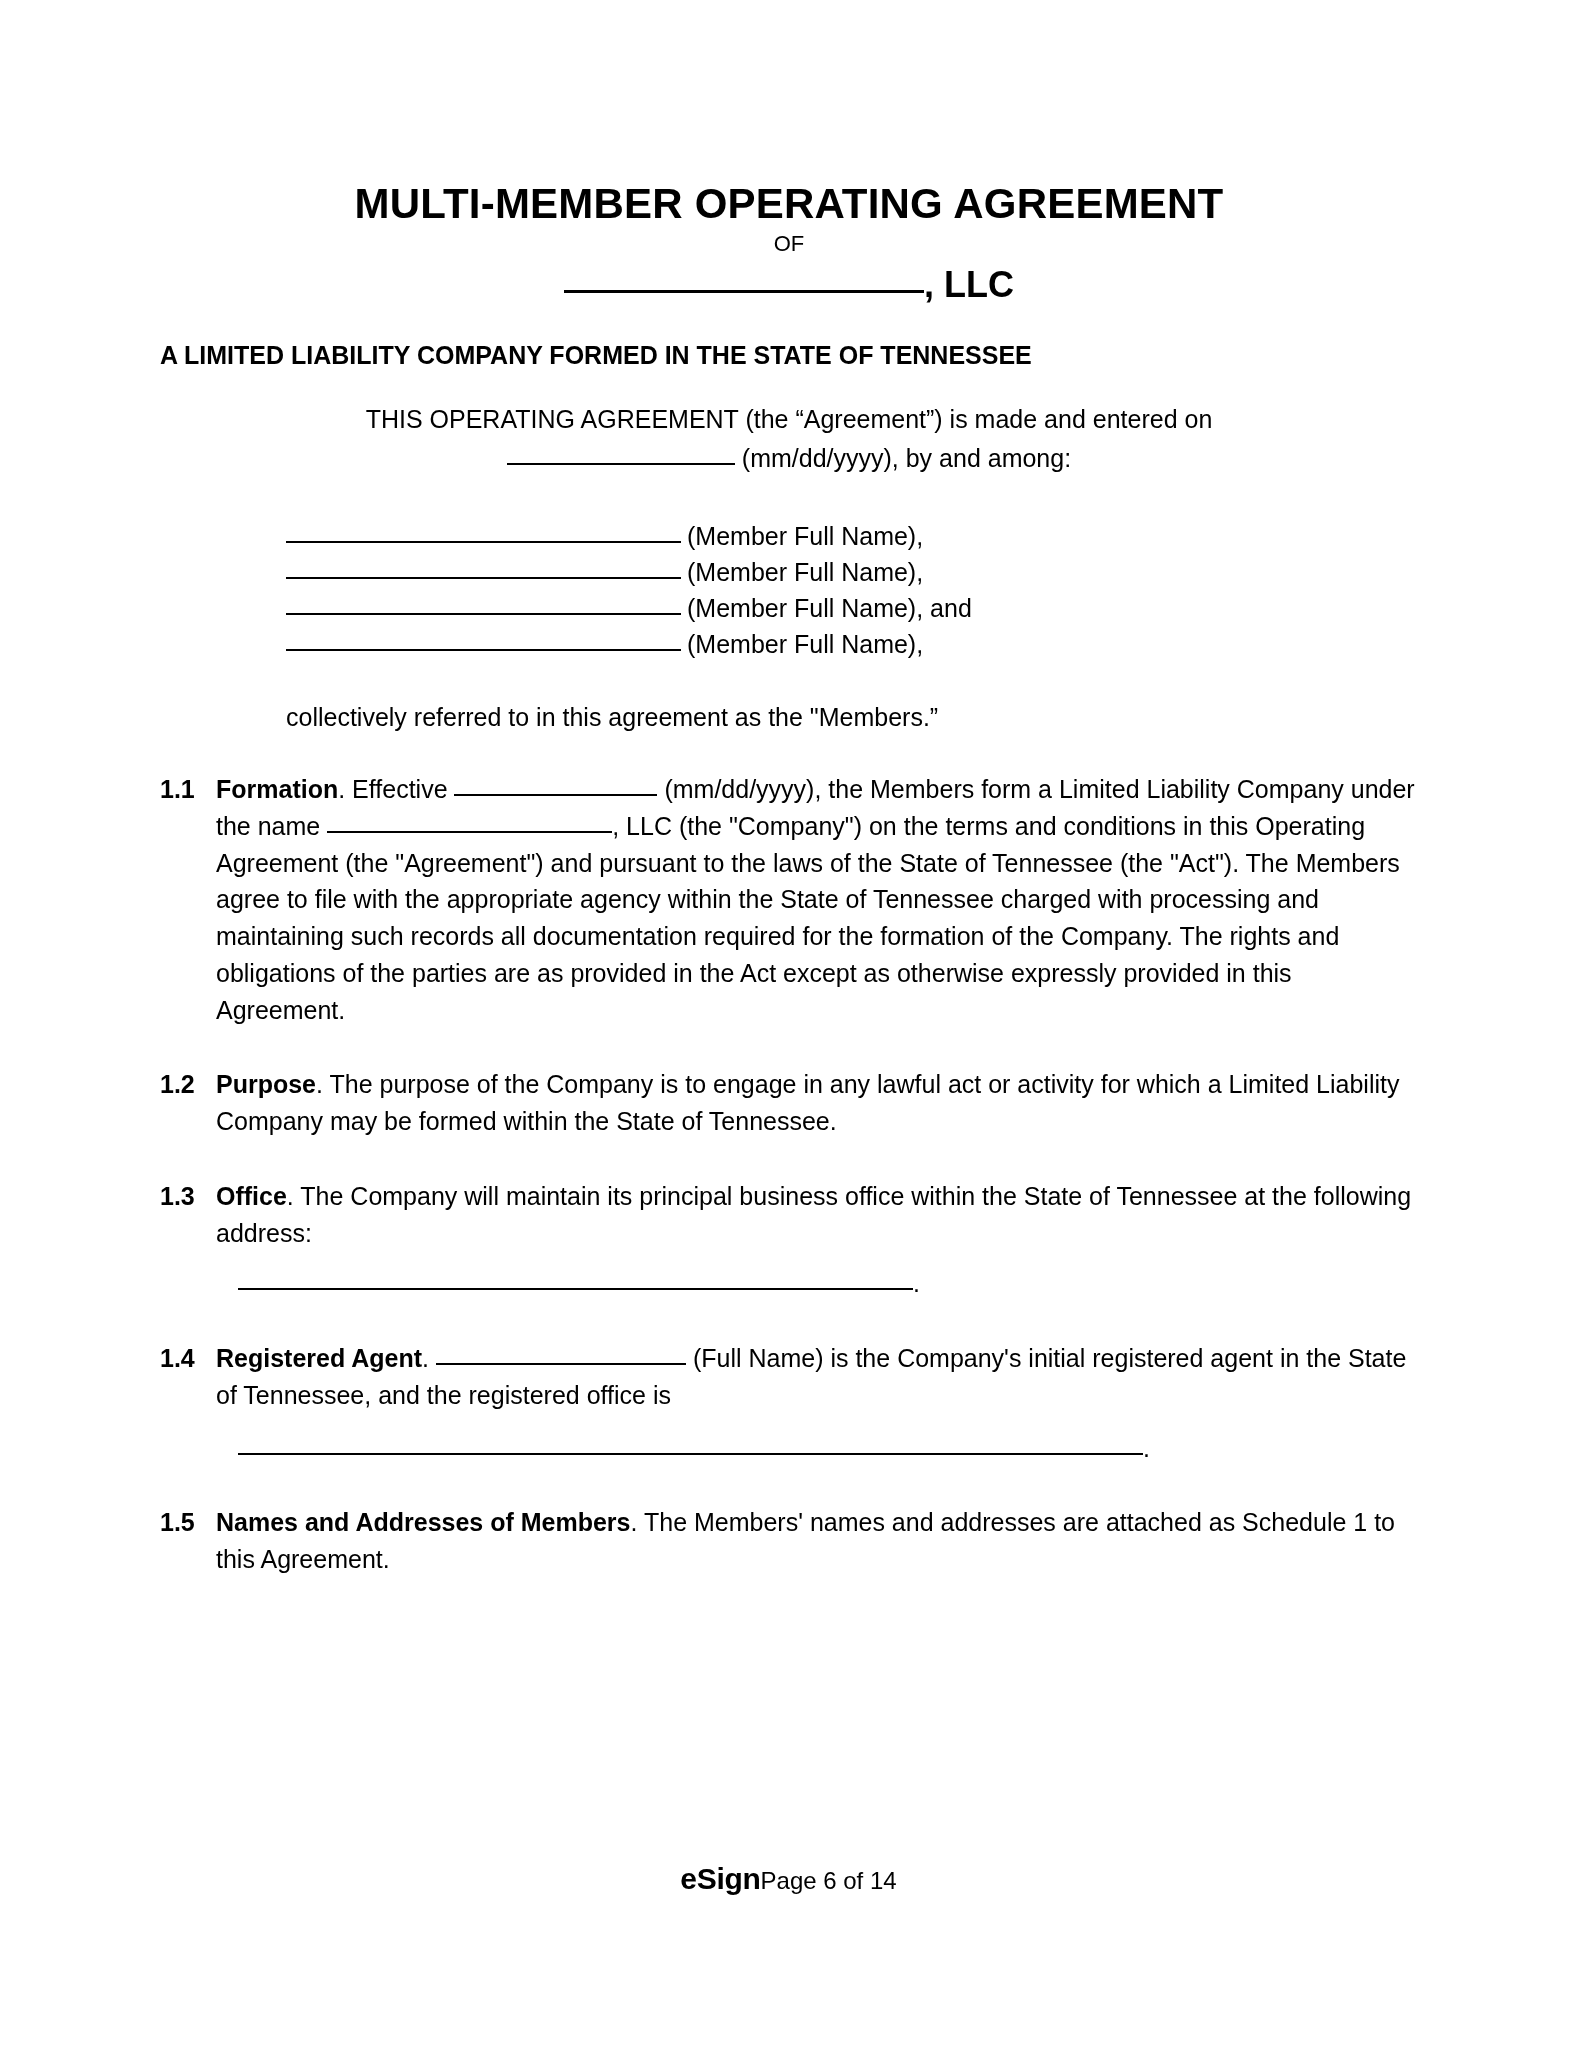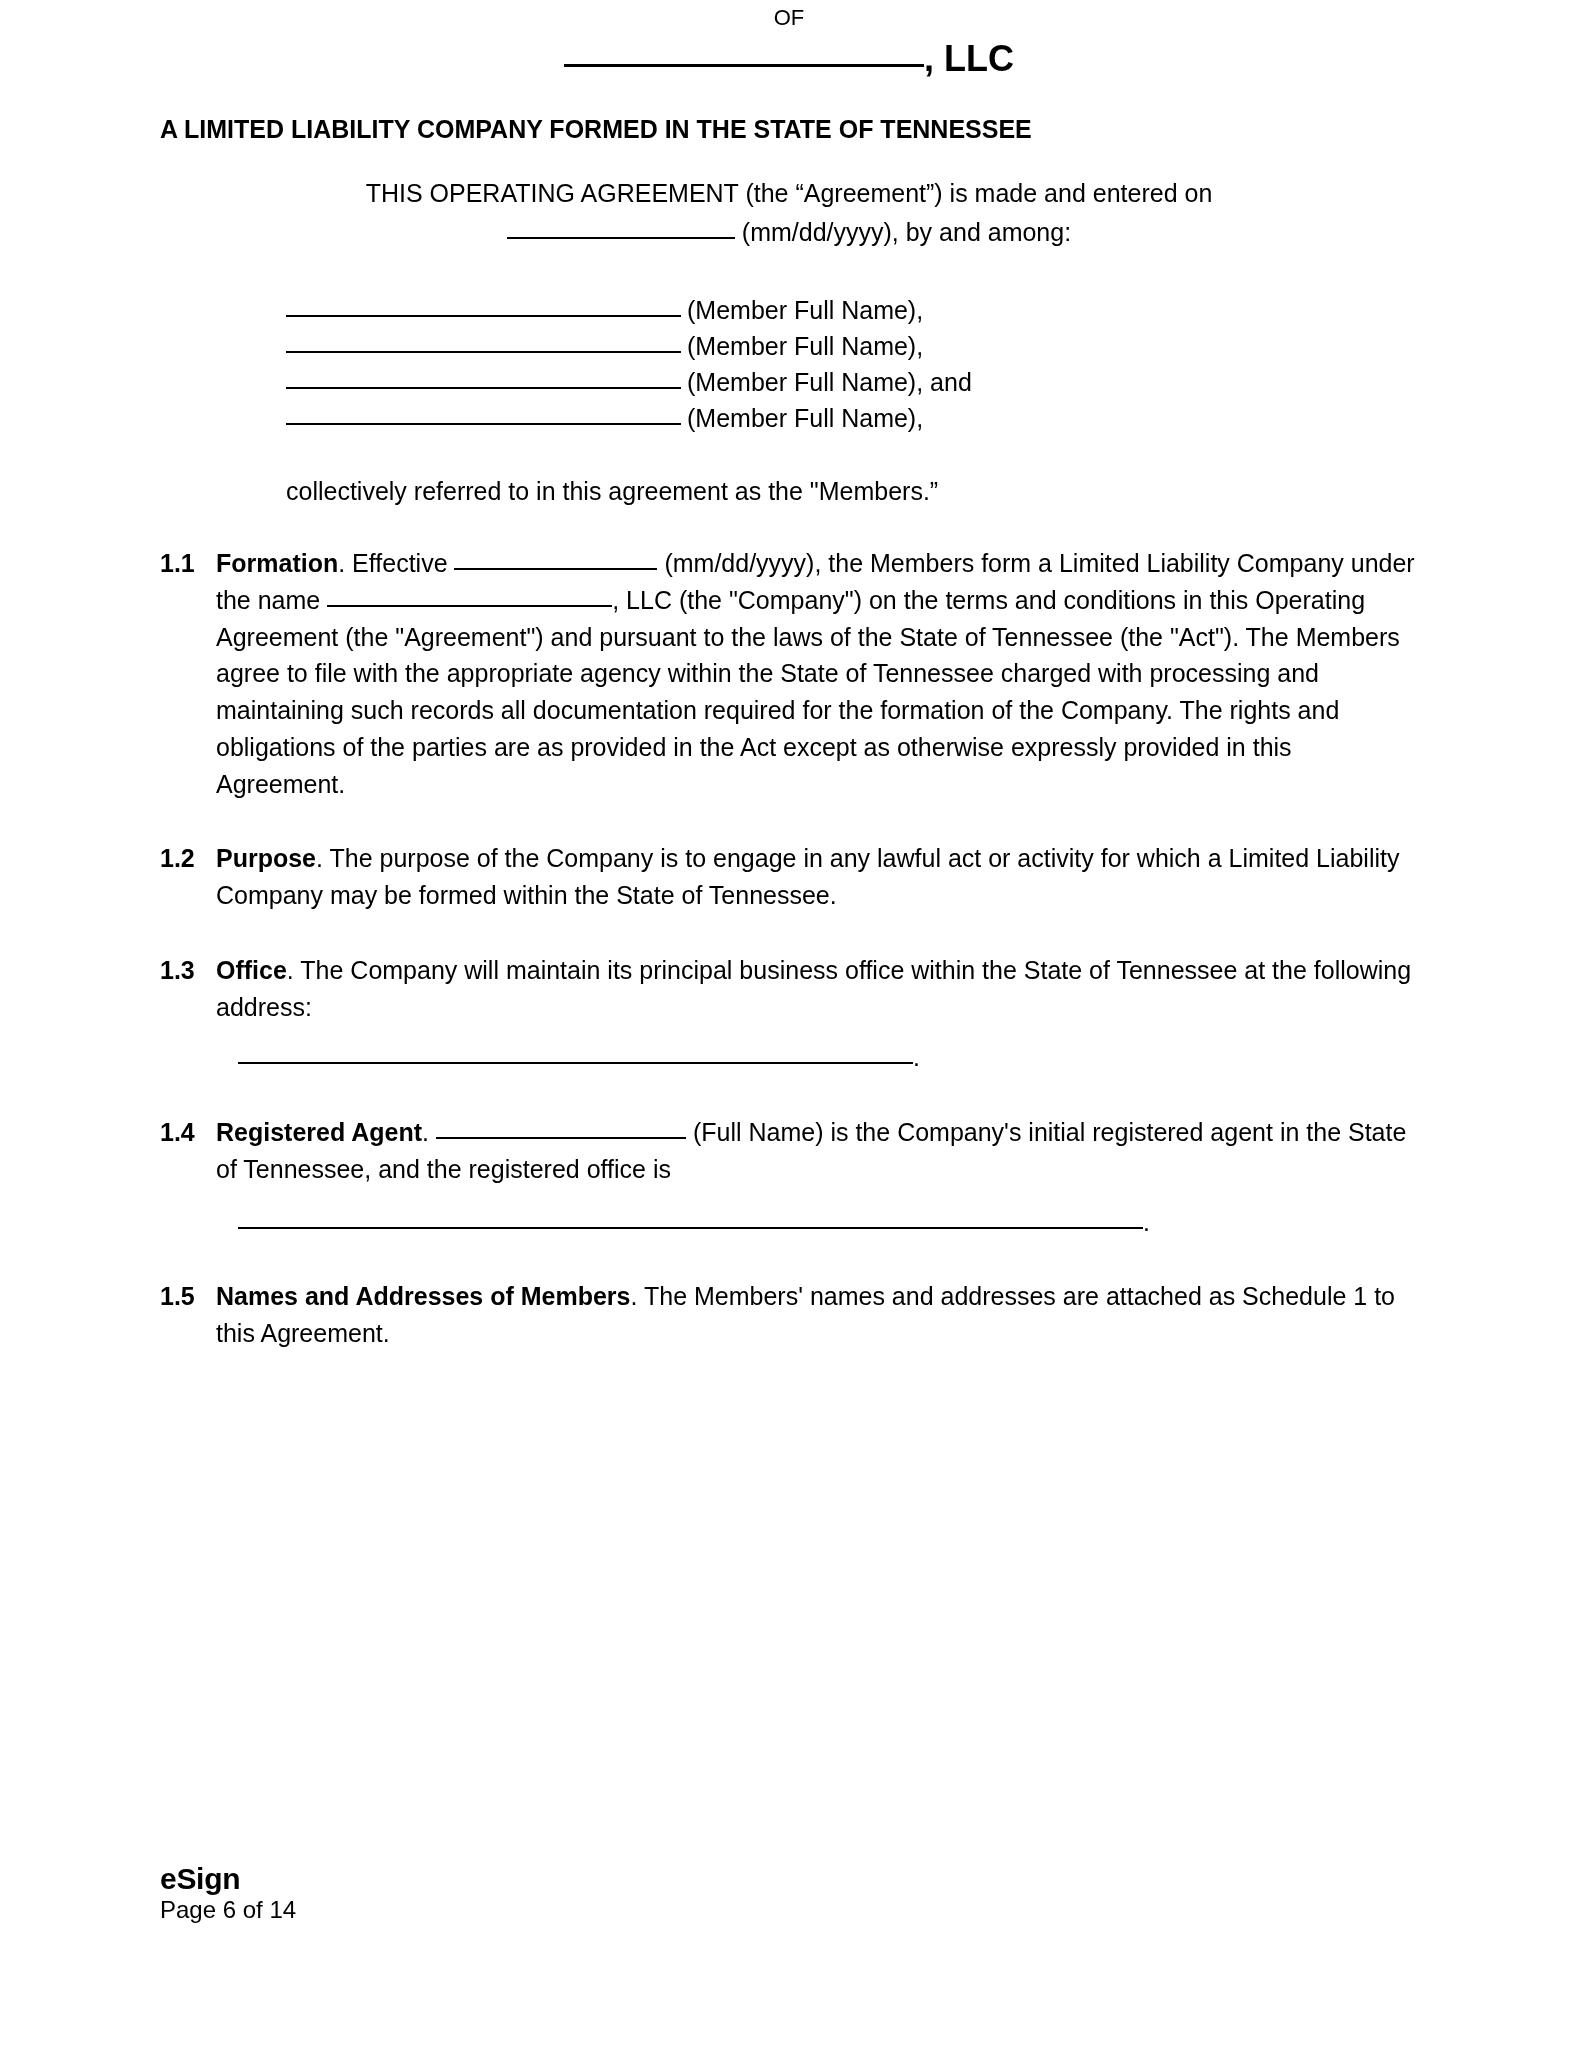--- a/index.html
+++ b/index.html
@@ -183,38 +183,38 @@
 
   
   .footer {
     position: absolute;
     left: 160px;
     right: 160px;
     top: 1862px;
     display: flex;
     justify-content: center;
     align-items: baseline;
-    flex-direction: column;
   }
   .footer-logo {
     font-size: 30px;
     font-weight: bold;
     letter-spacing: -0.3px;
   }
   .footer-page {
     font-size: 24px;
   }
 </style>
 </head>
 <body>
 
 <div class="page">
 
   <div class="content">
 
+    <div class="doc-title">MULTI-MEMBER OPERATING AGREEMENT</div>
     <div class="doc-of">OF</div>
     <div class="doc-llc"><span class="blank"></span><span>, LLC</span></div>
     <div class="doc-subtitle">A LIMITED LIABILITY COMPANY FORMED IN THE STATE OF TENNESSEE</div>
 
     <div class="intro">
       <span>THIS OPERATING AGREEMENT (the “Agreement”) is made and entered on</span>
       <span class="line2"><span class="blank-date"></span> <span>(mm/dd/yyyy), by and among:</span></span>
     </div>
 
     <div class="members">

